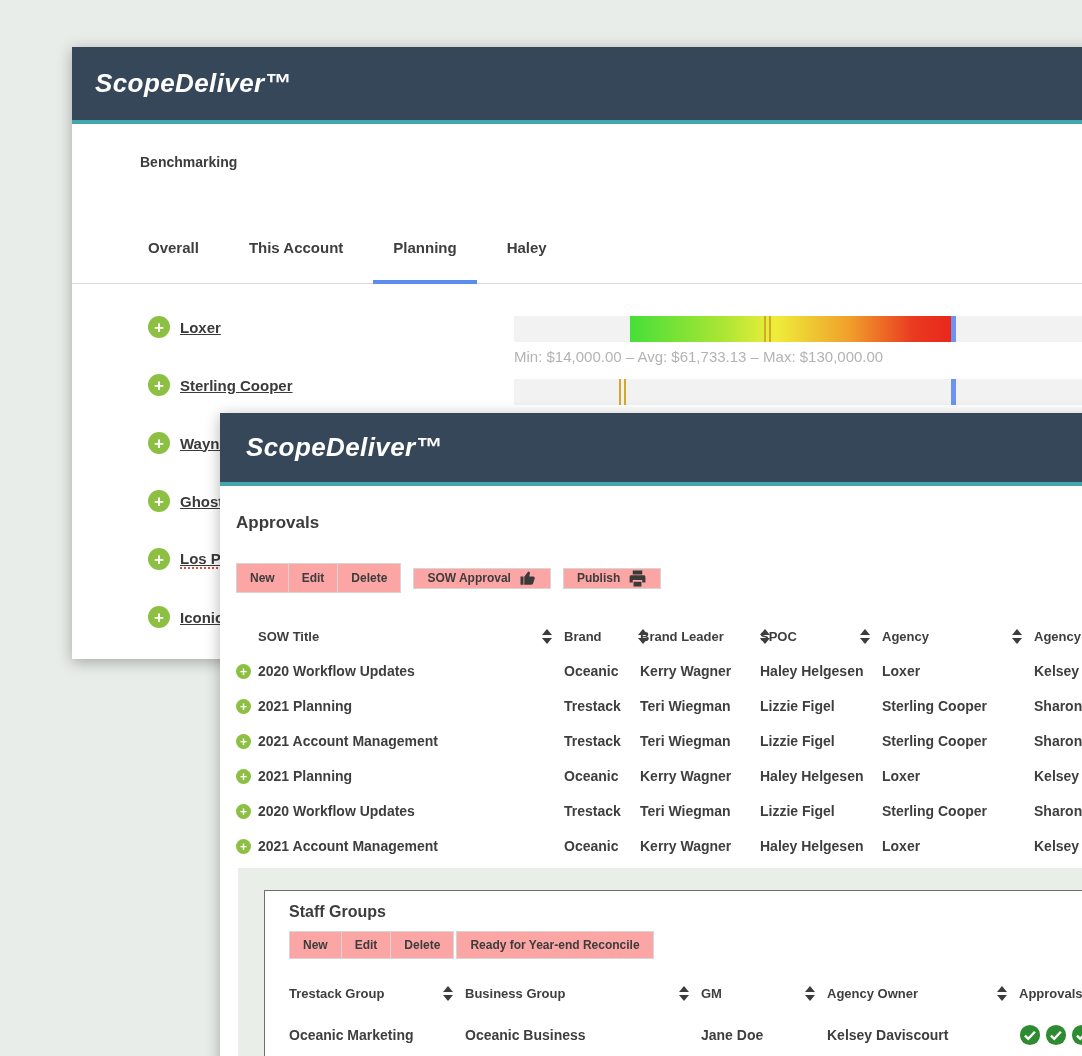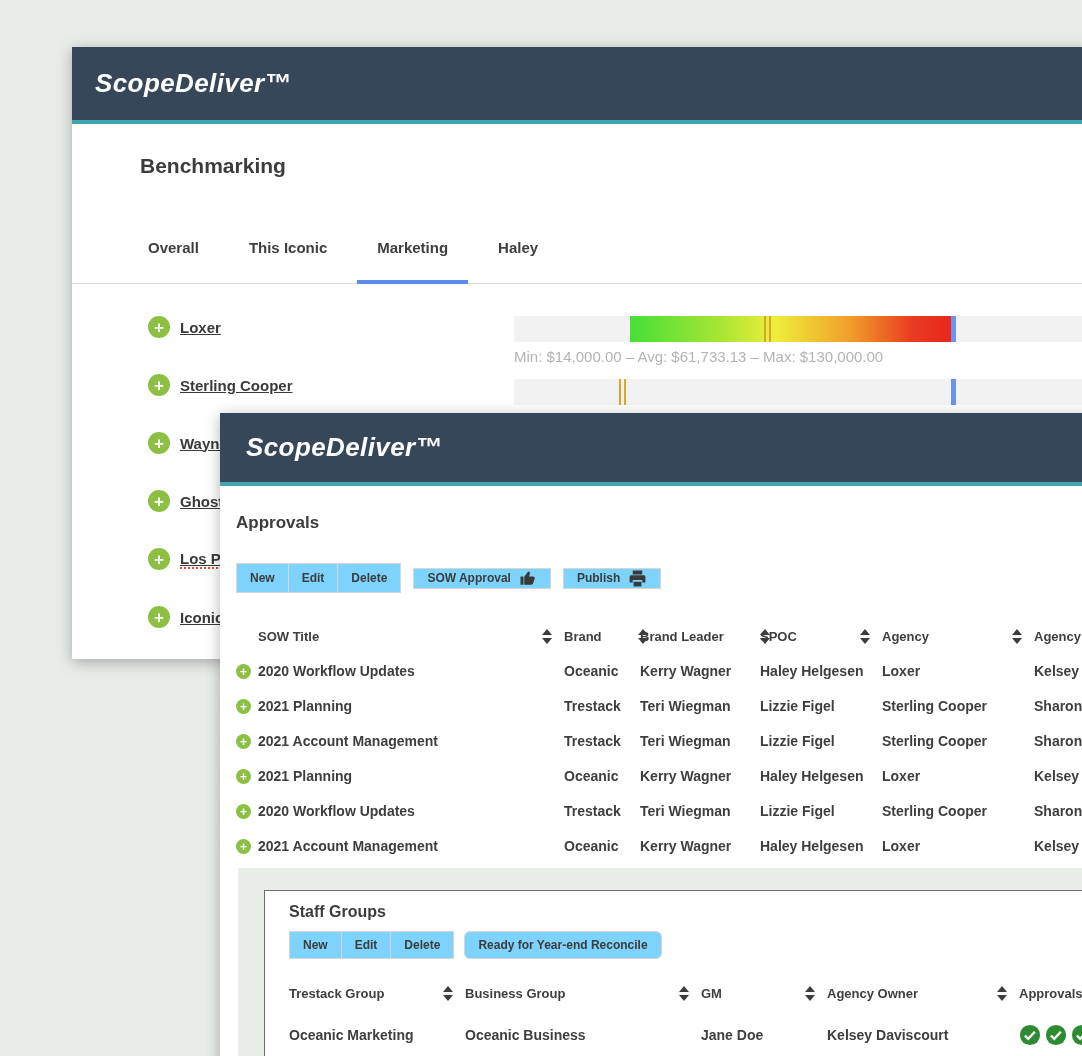--- a/index.html
+++ b/index.html
@@ -8,21 +8,21 @@
 
   .window { position:absolute; background:#fff; box-shadow:0 3px 14px rgba(0,0,0,.30); }
   .win-header { background:#37475a; display:flex; align-items:center; }
   .app-title { color:#fff; font-size:26px; font-weight:700; letter-spacing:.4px;font-style:italic; }
   .accent { height:4px; background:#43a5ad; }
 
   
   #backwin { left:72px; top:47px; width:1020px; height:612px; z-index:1; }
   #backwin .win-header { height:73px; }
   #backwin .app-title { padding-left:23px; }
-  .bench-title { position:absolute; left:68px; top:107px; font-size:21px; font-weight:700; }
+  .bench-title { position:absolute; left:68px; top:107px; font-size:14px; font-weight:700; }
 
   .tabbar { position:absolute; left:0; right:0; top:192px; height:45px; display:flex; gap:10px;
             padding-left:56px; border-bottom:1px solid #d9d9d9; align-items:flex-end; }
   .tab { padding:0 20px 24px; font-size:15px; font-weight:700; color:#3e3e3e; border-bottom:4px solid transparent;
          margin-bottom:-1px; cursor:pointer; }
   .tab.active { border-bottom-color:#5b8cee; }
 
   .agency-list { position:absolute; left:76px; top:269px; list-style:none; }
   .agency-item { display:flex; align-items:center; gap:10px; height:22px; margin-bottom:36px; white-space:nowrap; }
   .plus { border-radius:50%; background:#8cbf42; color:#fff; display:inline-flex; align-items:center;
@@ -42,21 +42,21 @@
   .bench-caption { font-size:15px; color:#b3b3b3; padding:6px 0 8px; white-space:nowrap; }
 
   
   #frontwin { left:220px; top:413px; width:1100px; height:680px; z-index:2; }
   #frontwin .win-header { height:69px; }
   #frontwin .app-title { padding-left:26px; }
   .approvals-title { position:absolute; left:16px; top:100px; font-size:17px; font-weight:700; }
 
   .toolbar { position:absolute; display:flex; align-items:center; }
   #approvals-toolbar { left:16px; top:150px; }
-  .btn { background:#7dd3fc; border:1px solid #d6d6d6; font-size:12px; font-weight:700; color:#3c3c3c;
+  .btn { background:#fca5a5; border:1px solid #d6d6d6; font-size:12px; font-weight:700; color:#3c3c3c;
          padding:0 13px; height:30px; display:inline-flex; align-items:center; gap:8px; cursor:pointer;
          font-family:"Liberation Sans", sans-serif; white-space:nowrap; }
   .btn-group { display:flex; }
   .btn-group .btn + .btn { margin-left:-1px; }
   .btn.iconbtn { height:21px; margin-left:12px; }
   .btn svg { display:block; }
 
   .grid-table { position:absolute; }
   #approvals-table { left:16px; top:210px; width:1080px; }
   .trow { display:grid; align-items:center; }
@@ -69,21 +69,21 @@
   .sort { display:inline-flex; flex-direction:column; gap:3px; flex:0 0 auto; }
   .sort i { display:block; width:0; height:0; border-left:5px solid transparent; border-right:5px solid transparent; }
   .sort i.up { border-bottom:6px solid #3c3c3c; }
   .sort i.dn { border-top:6px solid #3c3c3c; }
 
   .band { position:absolute; left:18px; top:455px; width:1082px; height:650px; background:#e9eee9; }
   .staff-box { position:absolute; left:26px; top:22px; width:1050px; height:360px; background:#fff; border:1px solid #6e6e6e; }
   .staff-title { position:absolute; left:24px; top:12px; font-size:16px; font-weight:700; }
   #staff-toolbar { left:24px; top:40px; }
   #staff-toolbar .btn { height:28px; }
-  #staff-toolbar .btn.wide { margin-left:10px;border-radius:6px; }
+  #staff-toolbar .btn.wide { margin-left:2px; }
   #staff-table { left:24px; top:86px; width:1010px; }
   #staff-table .thead { height:24px; margin-bottom:8px; }
   #staff-table .trow { grid-template-columns:176px 236px 126px 192px 1fr; height:33px; }
   .checks { display:flex; gap:4px; align-items:center; }
   .check-icon { width:22px; height:22px; flex:0 0 auto; }
 </style>
 </head>
 <body>
 
 <section class="window" id="backwin">
@@ -91,23 +91,23 @@
     <h1 class="app-title">ScopeDeliver™</h1>
   </header>
   <div class="accent"></div>
 
   <h2 class="bench-title">Benchmarking</h2>
 
   <nav class="tabbar">
 
       <div class="tab"><span>Overall</span></div>
 
-      <div class="tab"><span>This Iconic</span></div>
-
-      <div class="tab active"><span>Marketing</span></div>
+      <div class="tab"><span>This Account</span></div>
+
+      <div class="tab active"><span>Planning</span></div>
 
       <div class="tab"><span>Haley</span></div>
 
   </nav>
 
   <ul class="agency-list">
 
       <li class="agency-item">
         <span class="plus lg">+</span>
         <a class="agency-link">Loxer</a>

